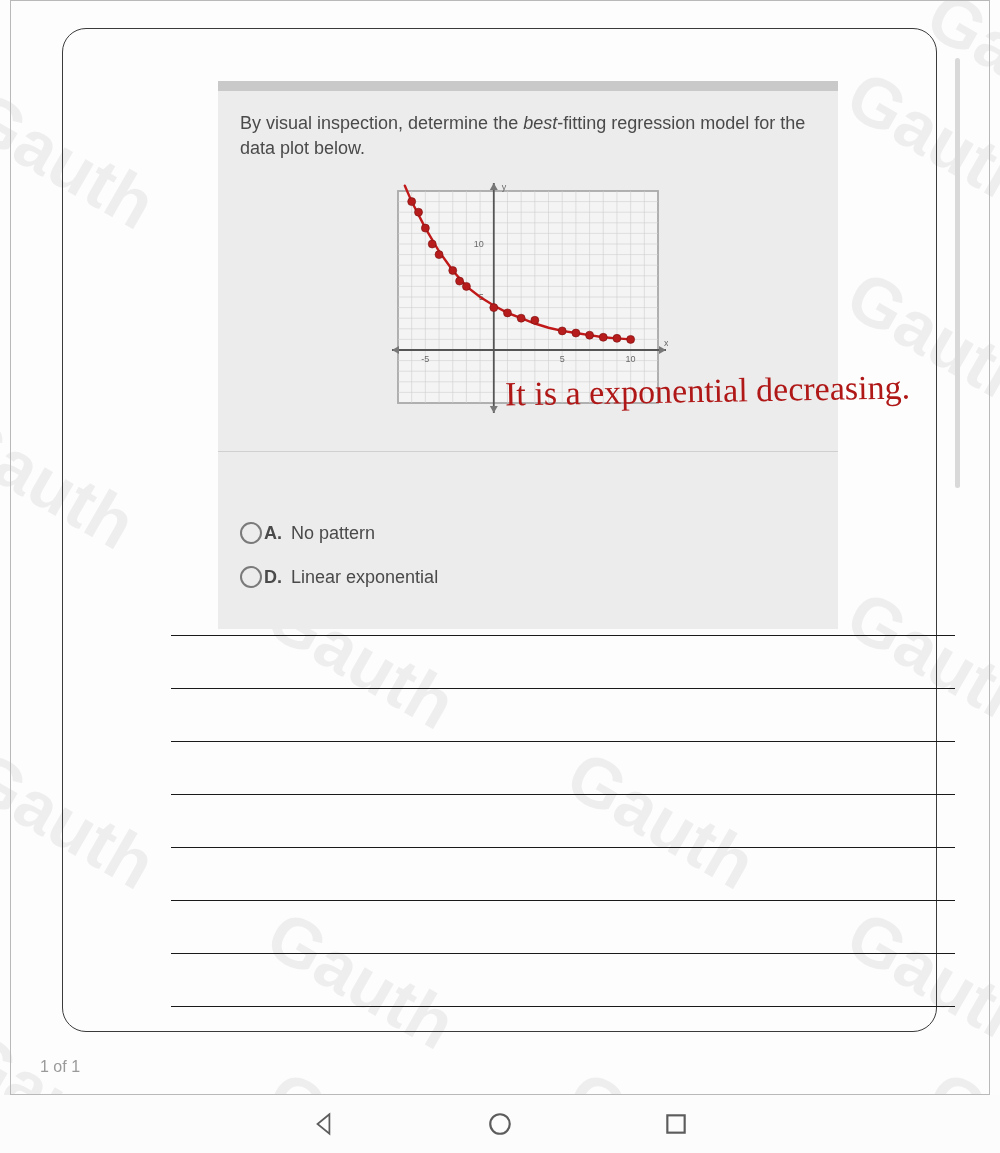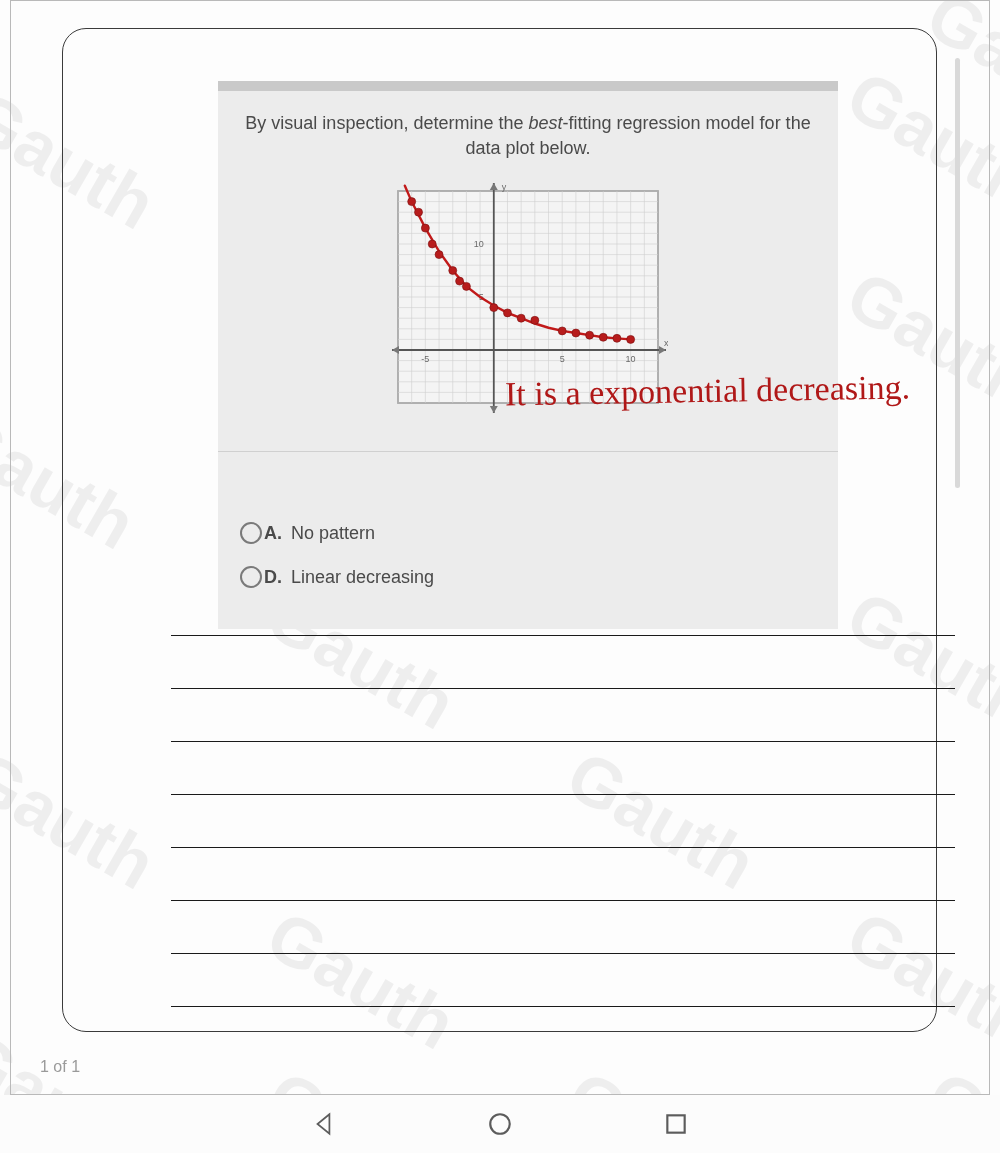--- a/index.html
+++ b/index.html
@@ -32,21 +32,21 @@
 
   
   .quiz-block {
     position: absolute; left: 155px; top: 52px; width: 620px; height: 548px;
     background: #ececec; z-index: 2;
   }
   .quiz-top-bar {
     height: 10px; background: #c9c9c9;
   }
   .prompt {
-    padding: 20px 22px 6px 22px; color: #4a4a4a; font-size: 18px; line-height: 1.4; text-align: center;
+    padding: 20px 22px 6px 22px; color: #4a4a4a; font-size: 18px; line-height: 1.4;
   }
   .prompt .em { font-style: italic; }
 
   .graph-wrap {
     position: relative; margin: 10px auto 0 auto; width: 280px; height: 260px;
   }
   .graph-wrap svg { position: absolute; inset: 0; }
 
   .options-gap {
     height: 60px; border-top: 1px solid #d0d0d0; margin-top: 14px;
@@ -229,21 +229,21 @@
 
     <div class="options-gap"></div>
 
     <div class="options">
       <div class="opt">
         <span class="rad"></span>
         <span><span class="letter">A.</span> <span>No pattern</span></span>
       </div>
       <div class="opt">
         <span class="rad"></span>
-        <span><span class="letter">D.</span> <span>Linear decreasing</span></span>
+        <span><span class="letter">D.</span> <span>Linear exponential</span></span>
       </div>
     </div>
   </div>
 
   <div class="ruled">
     <div class="line"></div>
     <div class="line"></div>
     <div class="line"></div>
     <div class="line"></div>
     <div class="line"></div>

